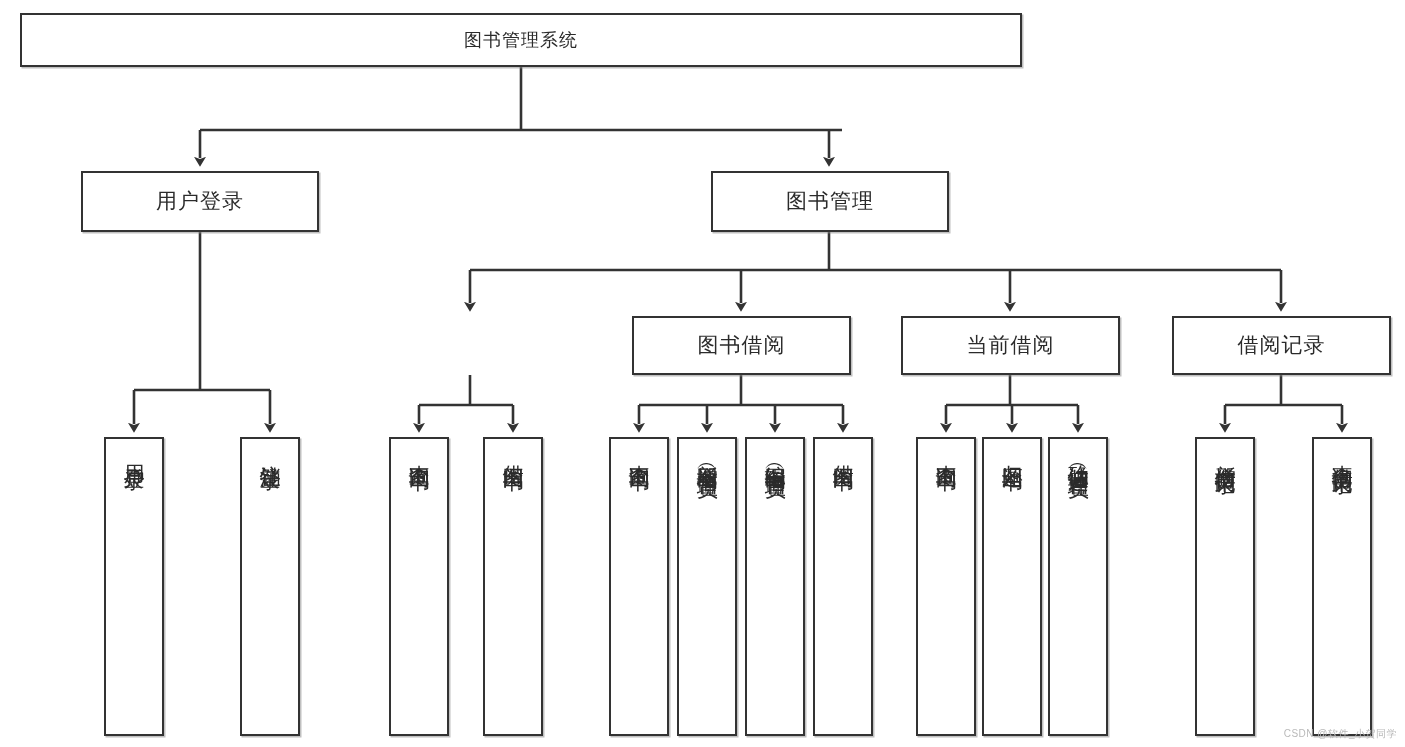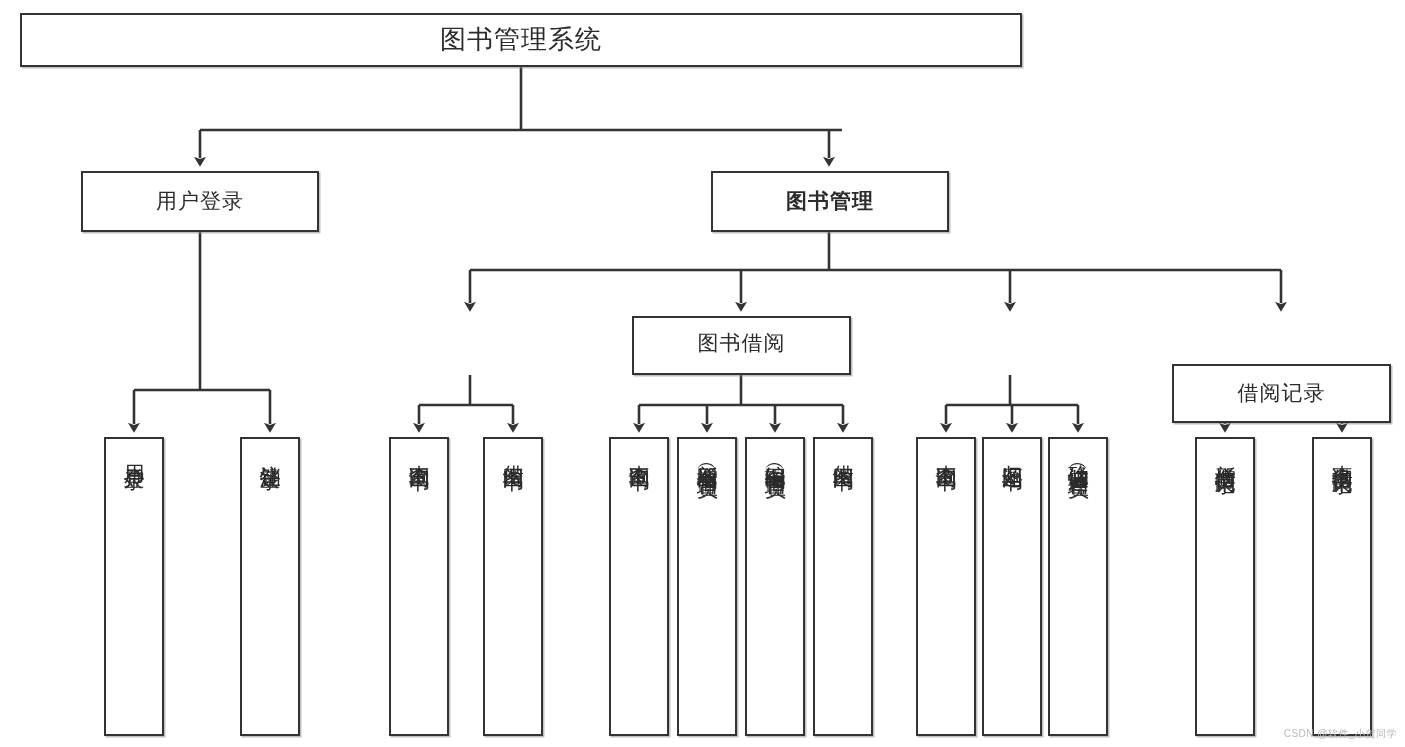--- a/index.html
+++ b/index.html
@@ -5,21 +5,21 @@
   html,body{margin:0;padding:0;background:#ffffff;}
   body{width:1405px;height:747px;overflow:hidden;
        font-family:"Liberation Sans","DejaVu Sans",sans-serif;color:#1a1a1a;}
   #canvas{position:relative;width:1405px;height:747px;background:#fff;}
   svg.wires{position:absolute;left:0;top:0;width:1405px;height:747px;}
   .node{position:absolute;box-sizing:border-box;background:#ffffff;
         border:2.5px solid #333333;display:flex;align-items:center;
         justify-content:center;box-shadow:1.5px 1.5px 0 rgba(140,140,140,.55);}
   .node .lbl{font-size:21px;line-height:1.15;color:#2b2b2b;letter-spacing:1px;
              white-space:nowrap;}
-  .node.root .lbl{font-size:26px;}
+  .node.root .lbl{font-size:18px;}
   .leaf{position:absolute;box-sizing:border-box;background:#ffffff;
         border:2.5px solid #333333;box-shadow:1.5px 1.5px 0 rgba(140,140,140,.55);
         display:flex;align-items:flex-start;justify-content:center;
         padding-top:9px;}
   .leaf .vlbl{font-size:21px;line-height:1.06;color:#2b2b2b;
               writing-mode:vertical-rl;text-orientation:upright;
               letter-spacing:2px;white-space:pre-line;}
   #watermark{position:absolute;right:8px;bottom:6px;font-size:10px;
              color:#b9b9b9;letter-spacing:.5px;user-select:none;}
 </style>
@@ -78,28 +78,31 @@
     </g>
   </svg>
 
   <div class="node root" style="left:20px;top:13px;width:1002px;height:54px;">
     <span class="lbl">图书管理系统</span>
   </div>
 
   <div class="node" style="left:81px;top:171px;width:238px;height:61px;">
     <span class="lbl">用户登录</span>
   </div>
-  <div class="node" style="left:711px;top:171px;width:238px;height:61px;font-weight:bold;">
+  <div class="node" style="left:711px;top:171px;width:238px;height:61px;">
     <span class="lbl">图书管理</span>
   </div>
 
-  <div class="node" style="left:632px;top:316px;width:219px;height:59px;font-family:Liberation Mono, monospace;">
+  <div class="node" style="left:632px;top:316px;width:219px;height:59px;">
     <span class="lbl">图书借阅</span>
   </div>
-  <div class="node" style="left:1172px;top:316px;width:219px;height:59px;margin-top:48px;">
+  <div class="node" style="left:901px;top:316px;width:219px;height:59px;">
+    <span class="lbl">当前借阅</span>
+  </div>
+  <div class="node" style="left:1172px;top:316px;width:219px;height:59px;">
     <span class="lbl">借阅记录</span>
   </div>
 
   <div class="leaf" style="left:104px;top:437px;width:60px;height:299px;">
     <span class="vlbl">用户登录</span>
   </div>
   <div class="leaf" style="left:240px;top:437px;width:60px;height:299px;">
     <span class="vlbl">注销登录</span>
   </div>
   <div class="leaf" style="left:389px;top:437px;width:60px;height:299px;">

